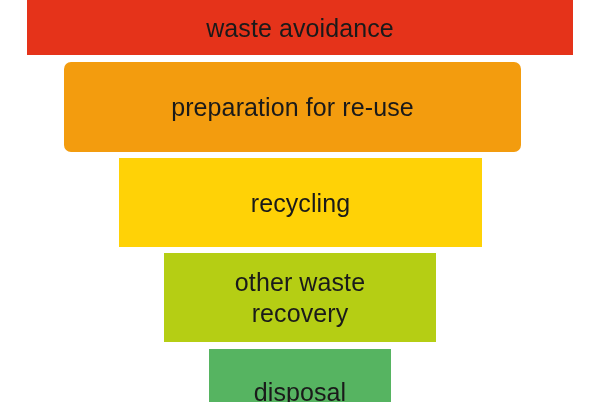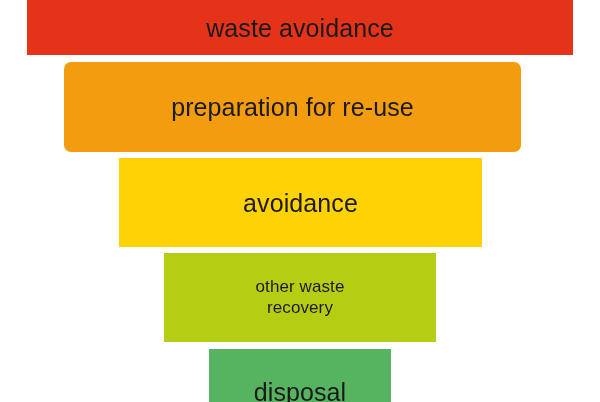--- a/index.html
+++ b/index.html
@@ -84,21 +84,21 @@
 
   
   #band-other-waste-recovery {
     left: 164px;
     top: 253px;
     width: 272px;
     height: 89px;
     background: #b5ce14;
   }
   #band-other-waste-recovery .band-label {
-    font-size: 17px;
+    font-size: 25px;
     line-height: 1.22;
   }
 
   
   #band-disposal {
     left: 209px;
     top: 349px;
     width: 182px;
     height: 68px;
     background: #56b461;
@@ -115,21 +115,21 @@
 
   <div class="funnel-band" id="band-waste-avoidance" style="background: rgb(229, 51, 26);">
     <span class="band-label">waste avoidance</span>
   </div>
 
   <div class="funnel-band" id="band-preparation-for-re-use" style="background: rgb(243, 156, 14);">
     <span class="band-label">preparation for re-use</span>
   </div>
 
   <div class="funnel-band" id="band-recycling" style="background: rgb(255, 210, 6);">
-    <span class="band-label">avoidance</span>
+    <span class="band-label">recycling</span>
   </div>
 
   <div class="funnel-band" id="band-other-waste-recovery" style="background: rgb(181, 206, 20);">
     <span class="band-label">other waste
 recovery</span>
   </div>
 
   <div class="funnel-band" id="band-disposal" style="background: rgb(86, 180, 97);">
     <span class="band-label">disposal</span>
   </div>

